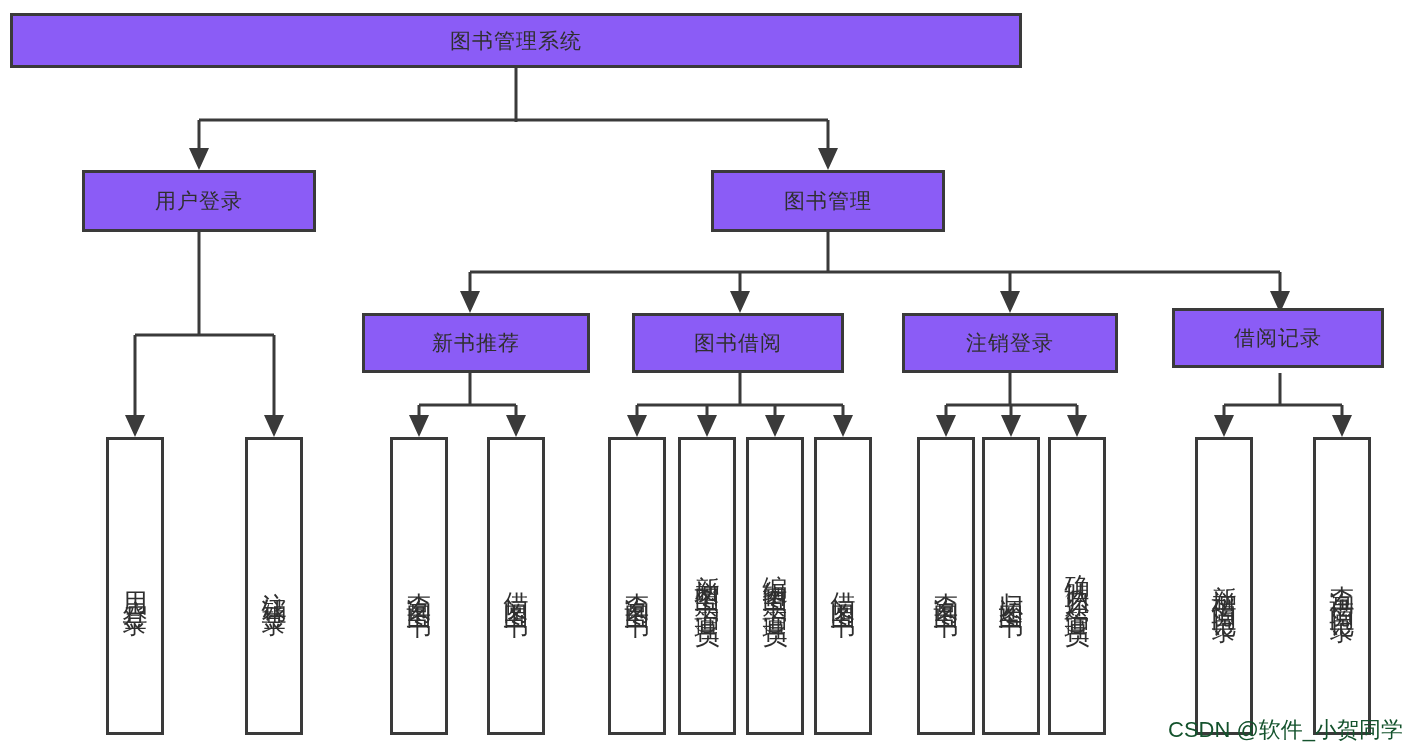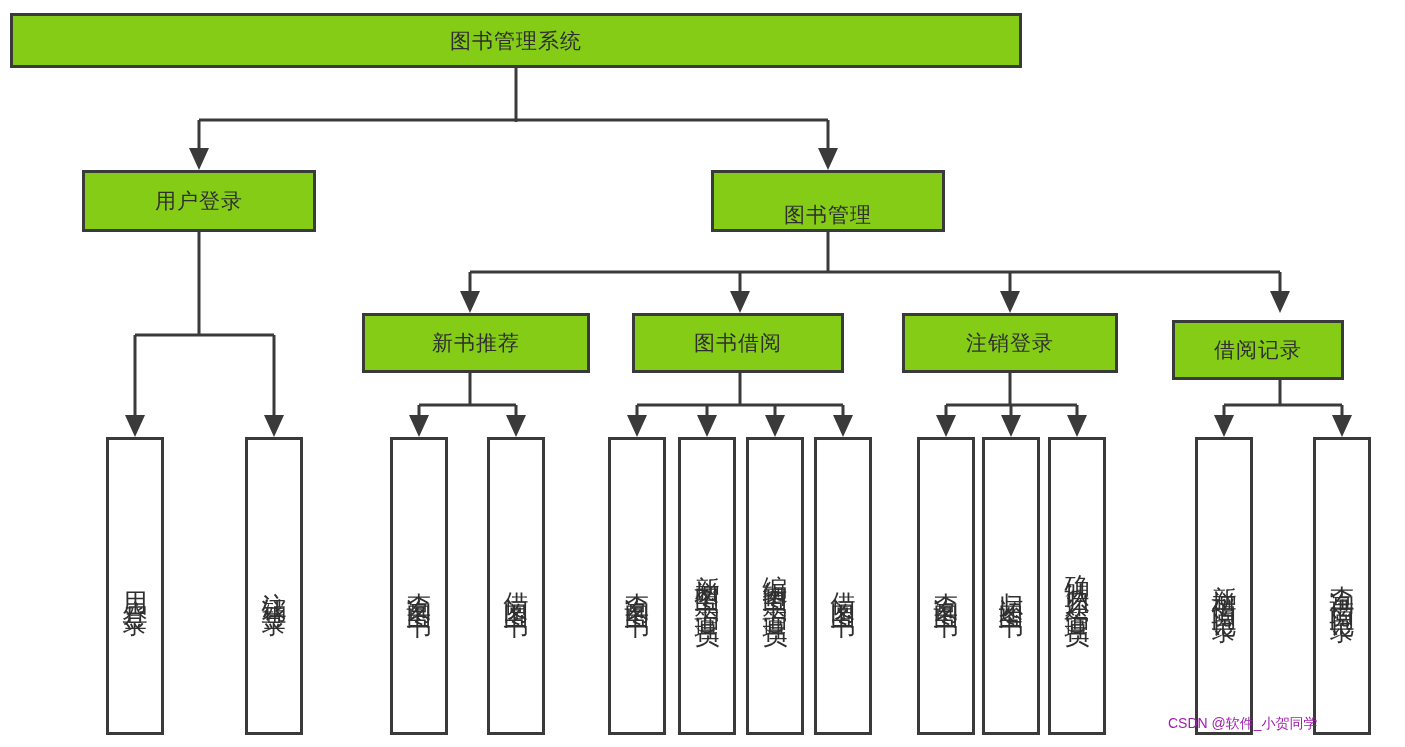--- a/index.html
+++ b/index.html
@@ -9,21 +9,21 @@
     height: 747px;
     background: #ffffff;
     overflow: hidden;
     font-family: "Liberation Sans", "DejaVu Sans", sans-serif;
     color: #2f2f2f;
   }
   #wires { position: absolute; left: 0; top: 0; z-index: 1; }
   .hbox {
     position: absolute;
     box-sizing: border-box;
-    background: #84cc16;
+    background: #8b5cf6;
     border: 3px solid #3a3a3a;
     display: flex;
     align-items: center;
     justify-content: center;
     z-index: 2;
   }
   .hlabel {
     font-size: 21px;
     letter-spacing: 1px;
     color: #2f2f2f;
@@ -47,22 +47,22 @@
     font-size: 25px;
     line-height: 1;
     letter-spacing: 7px;
     color: #2f2f2f;
     white-space: nowrap;
   }
   .watermark {
     position: absolute;
     left: 1168px;
     top: 715px;
-    font-size: 14px;
-    color: #a21caf;
+    font-size: 22px;
+    color: #14532d;
     white-space: nowrap;
     z-index: 5;
   }
 </style>
 </head>
 <body>
 
 <div id="canvas">
 
   <svg id="wires" width="1405" height="747" viewBox="0 0 1405 747">
@@ -87,34 +87,34 @@
       M1214 415 L1234 415 L1224 437 Z  M1332 415 L1352 415 L1342 437 Z"></path>
   </svg>
 
   <div class="hbox" style="left:10px; top:13px; width:1012px; height:55px;">
     <span class="hlabel">图书管理系统</span>
   </div>
 
   <div class="hbox" style="left:82px; top:170px; width:234px; height:62px;">
     <span class="hlabel">用户登录</span>
   </div>
-  <div class="hbox" style="left:711px; top:170px; width:234px; height:62px;align-items:flex-end;">
+  <div class="hbox" style="left:711px; top:170px; width:234px; height:62px;">
     <span class="hlabel">图书管理</span>
   </div>
 
   <div class="hbox" style="left:362px; top:313px; width:228px; height:60px;justify-content:center;">
     <span class="hlabel">新书推荐</span>
   </div>
   <div class="hbox" style="left:632px; top:313px; width:212px; height:60px;">
     <span class="hlabel">图书借阅</span>
   </div>
   <div class="hbox" style="left:902px; top:313px; width:216px; height:60px;">
     <span class="hlabel">注销登录</span>
   </div>
-  <div class="hbox" style="left:1172px; top:320px; width:172px; height:60px;">
+  <div class="hbox" style="left:1172px; top:308px; width:212px; height:60px;">
     <span class="hlabel">借阅记录</span>
   </div>
 
   <div class="vbox" style="left:106px;">
     <span class="vlabel">用户登录</span>
   </div>
   <div class="vbox" style="left:245px;">
     <span class="vlabel">注销登录</span>
   </div>
 

